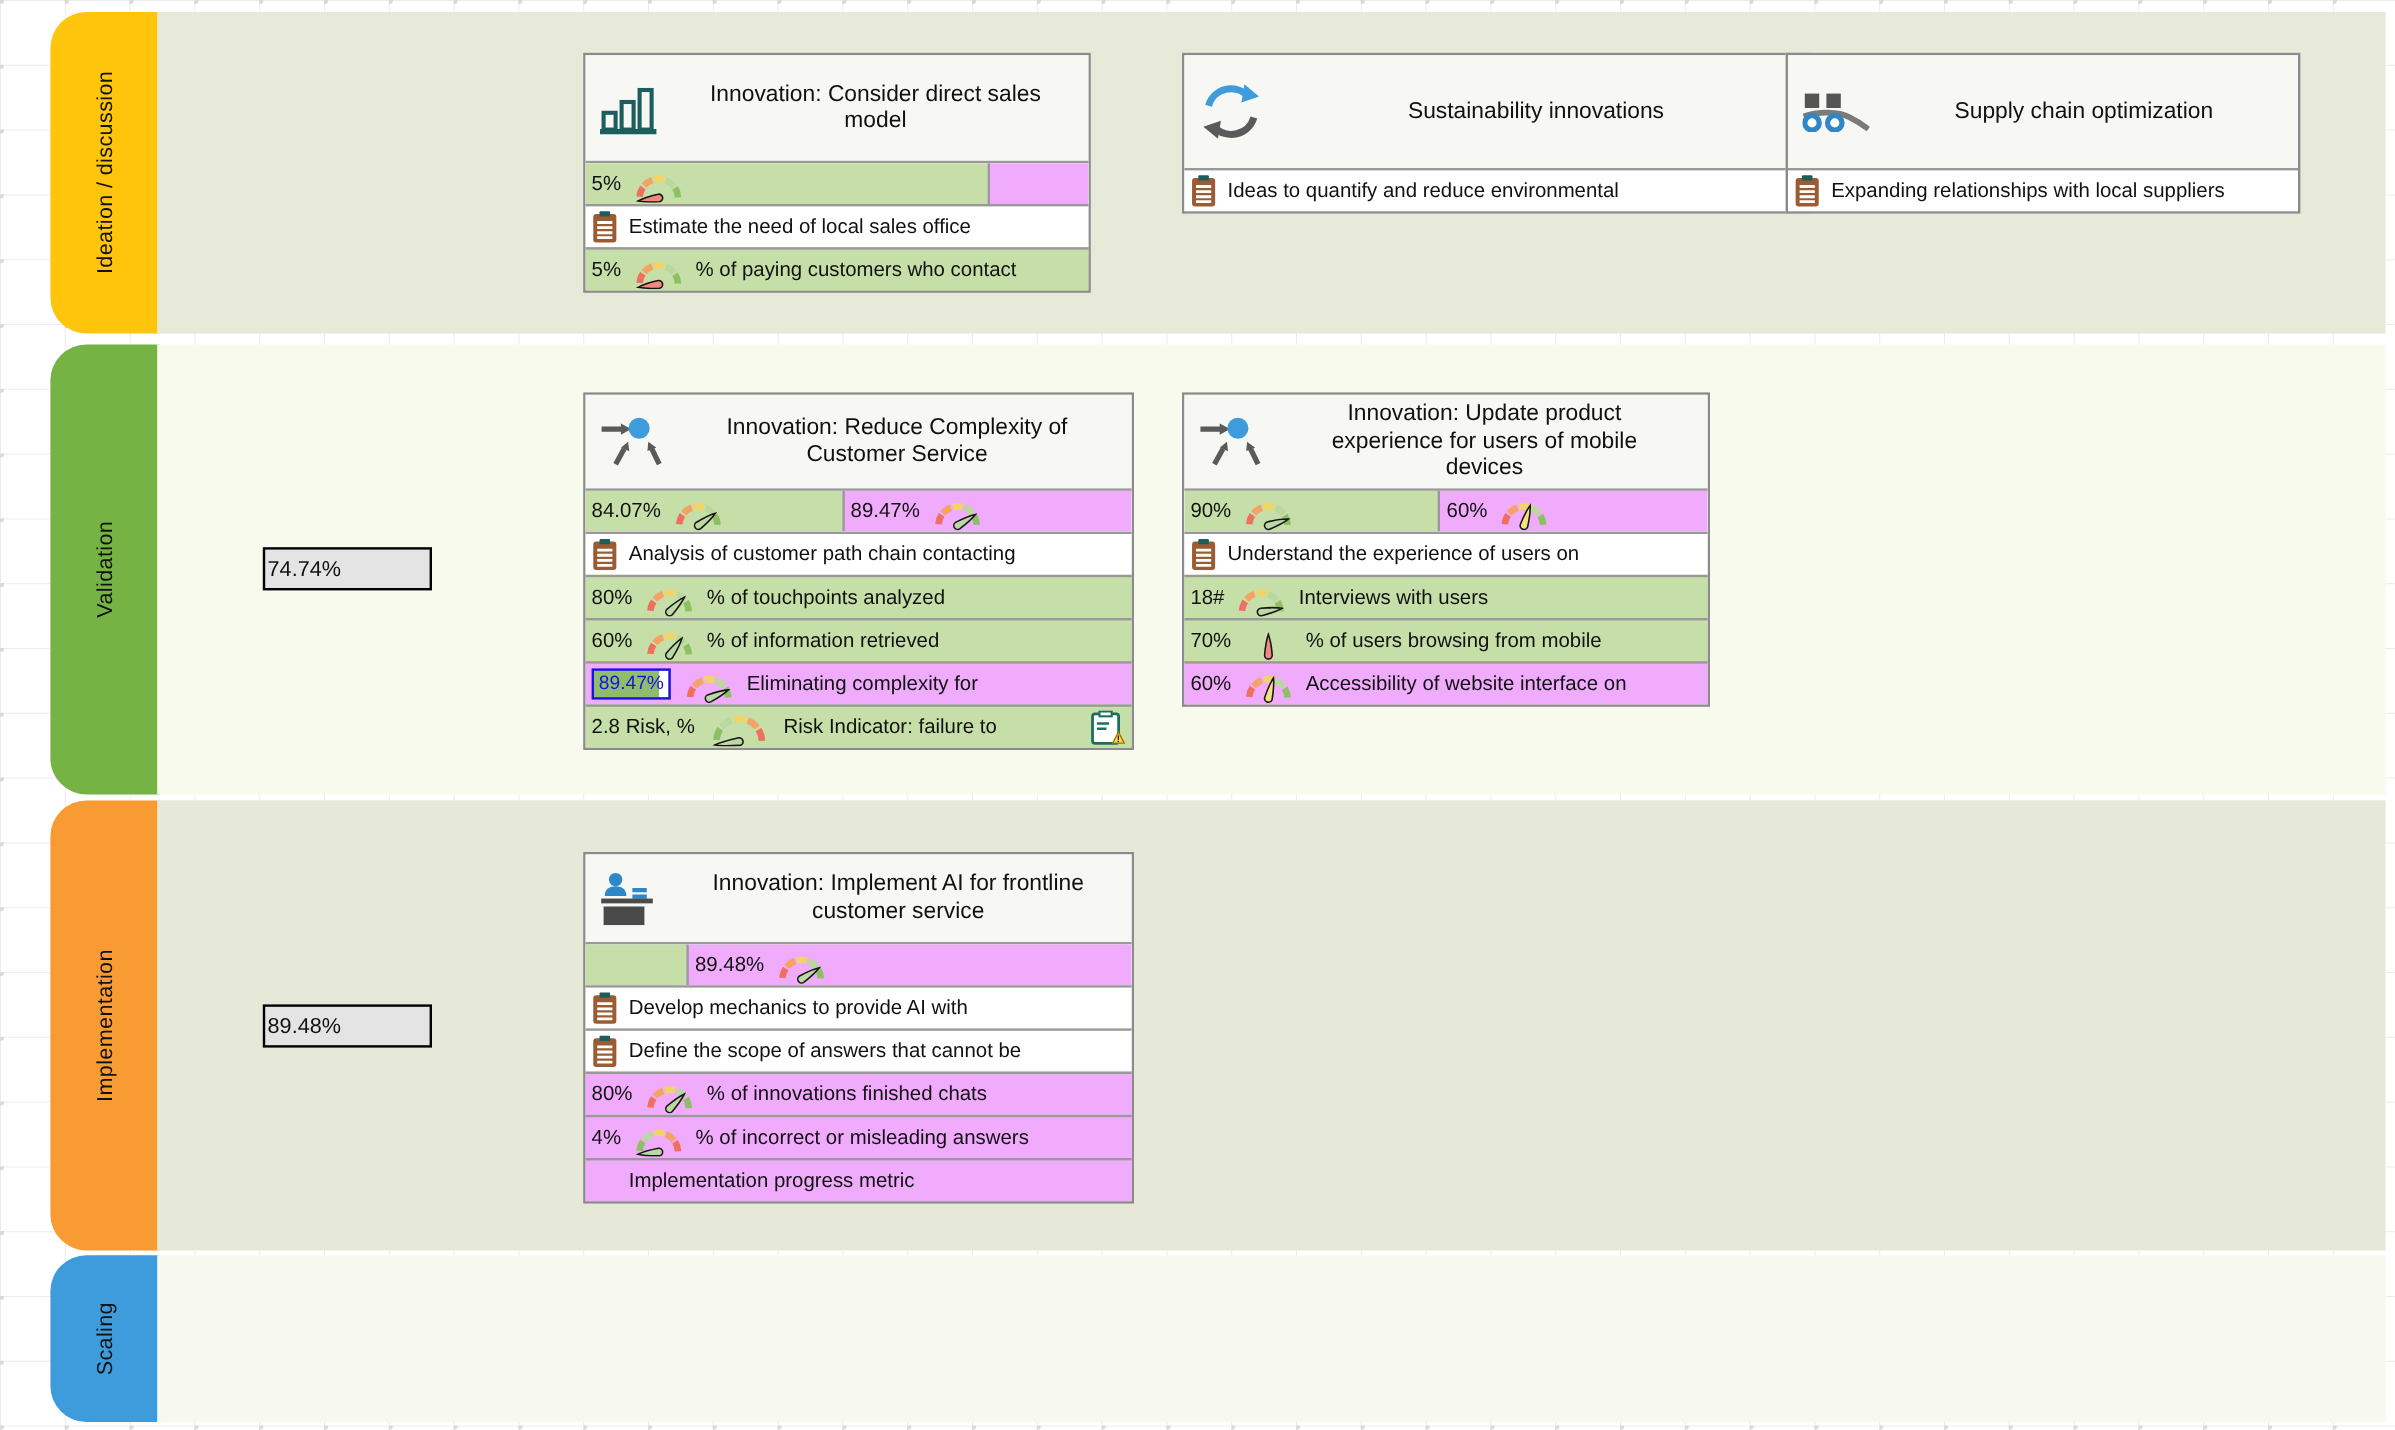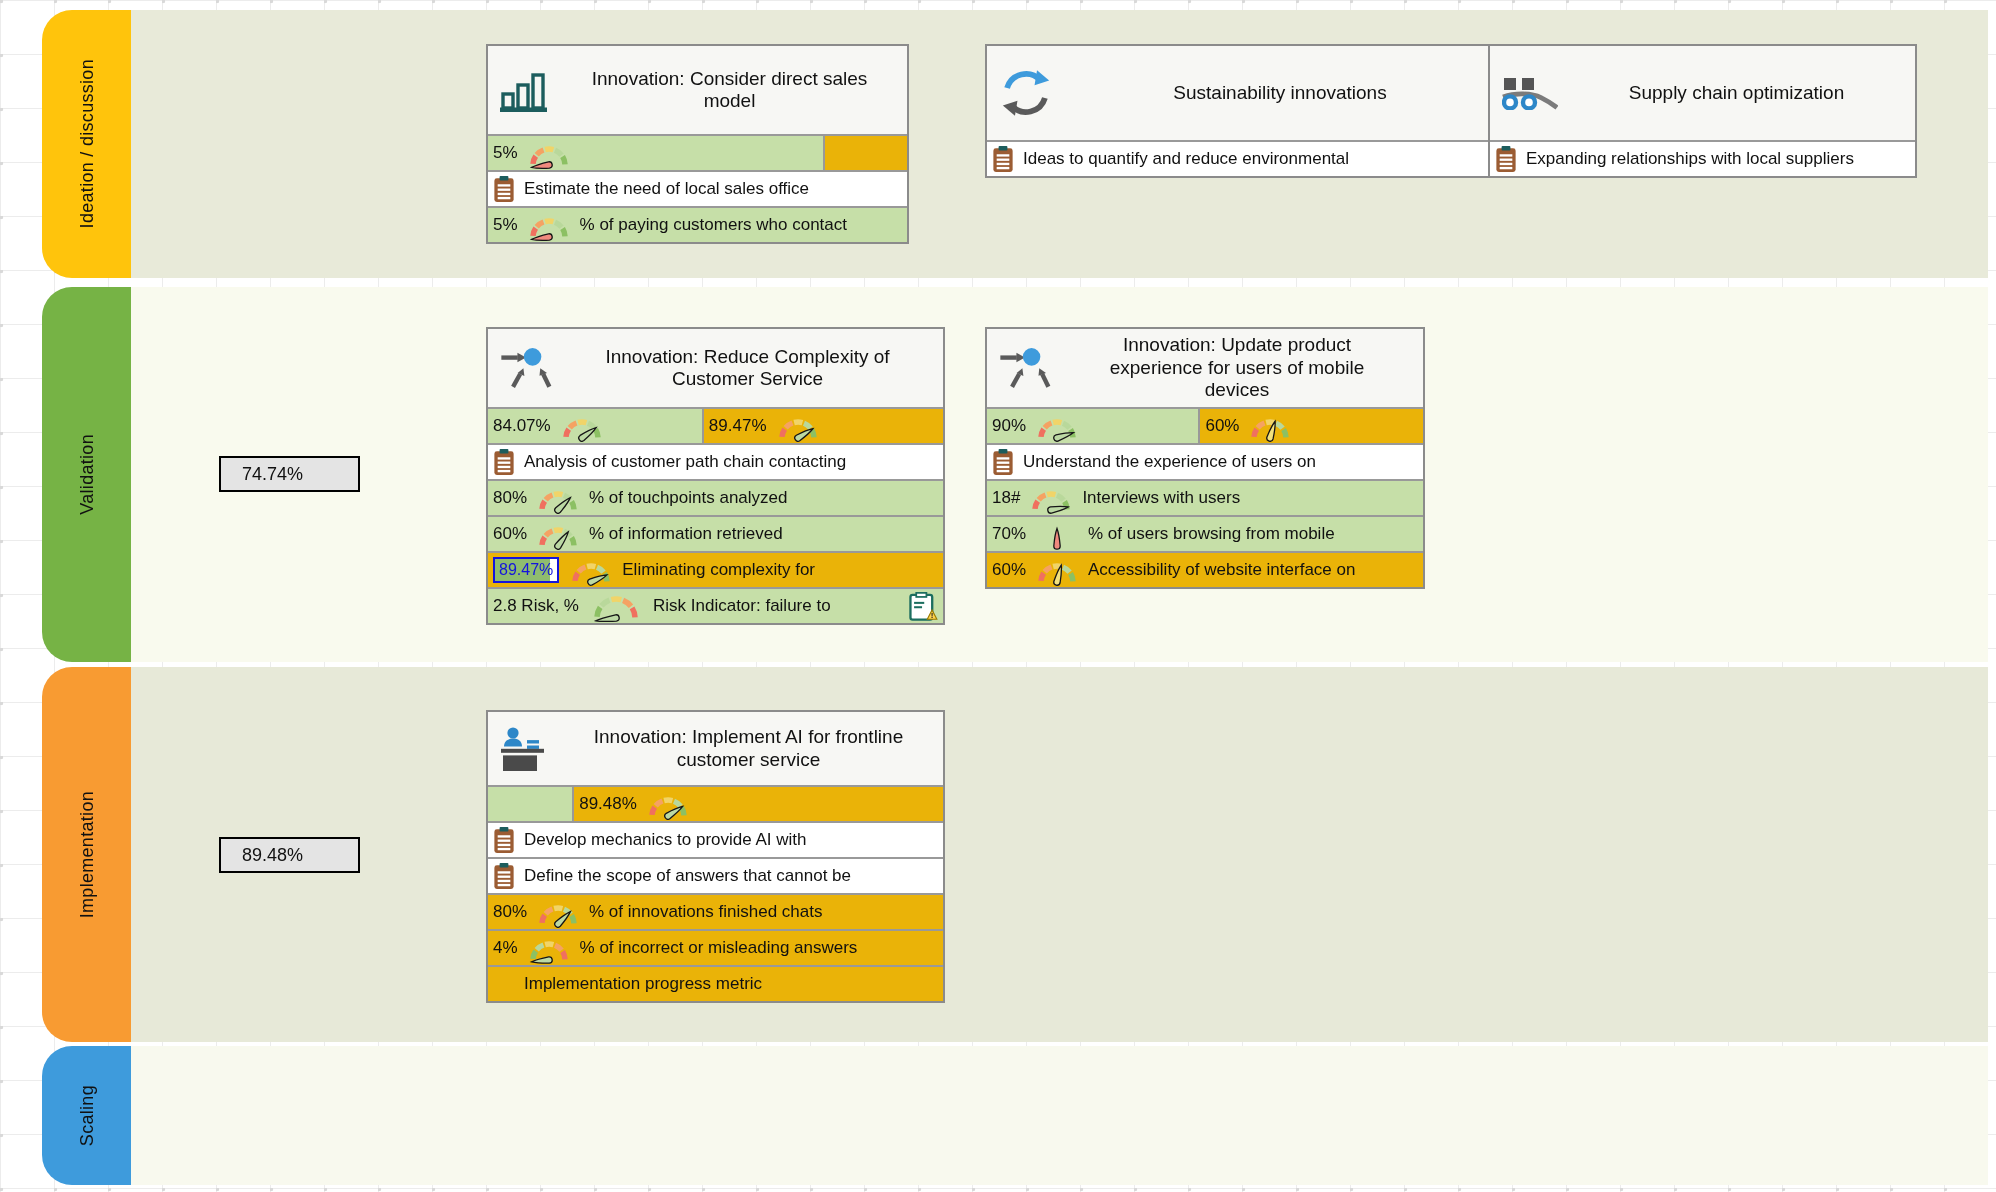--- a/index.html
+++ b/index.html
@@ -66,21 +66,21 @@
 
   .row{
     height:36px;flex-shrink:0;box-sizing:border-box;
     border-top:2px solid #999;
     display:flex;align-items:center;
     font-size:17px;white-space:nowrap;overflow:hidden;
     padding:0 5px;
   }
   .kind-split{padding:0;}
   .bg-green{background:#c6dfa8;}
-  .bg-gray{background:#eab308;text-align:center;}
+  .bg-gray{background:#f0abfc;text-align:center;}
   .bg-white{background:#ffffff;}
   .cell{
     height:100%;box-sizing:border-box;display:flex;align-items:center;
     padding:0 5px;overflow:hidden;
   }
   .cell + .cell{border-left:2px solid #999;}
   .val{margin-right:4px;}
   .gauge{flex-shrink:0;margin:2px 6px 0 2px;}
   .metric-label,.task-label{overflow:hidden;}
   .kind-plain{padding-left:36px;}
@@ -91,21 +91,21 @@
     display:inline-block;box-sizing:border-box;
     border:2px solid #1414dd;color:#1414dd;font-size:16px;
     padding:2px 4px;margin-right:5px;
     background:linear-gradient(90deg,#8fbc6f 0 88%,#ffffff 88%);
   }
 
   
   .value-box{
     position:absolute;width:141px;height:36px;box-sizing:border-box;
     background:#e4e4e4;border:2.5px solid #000;
-    display:flex;align-items:center;padding-left:21px;font-size:18px;
+    display:flex;align-items:center;padding-left:2px;font-size:18px;
   }
   .vb-validation{left:219px;top:456px;}
   .vb-implementation{left:219px;top:837px;}
 </style>
 </head>
 <body>
 
 <div id="board">
     <div class="lane-tab tab-ideation" style="background: rgb(255, 196, 12);">
       <span class="lane-label">Ideation / discussion</span>

